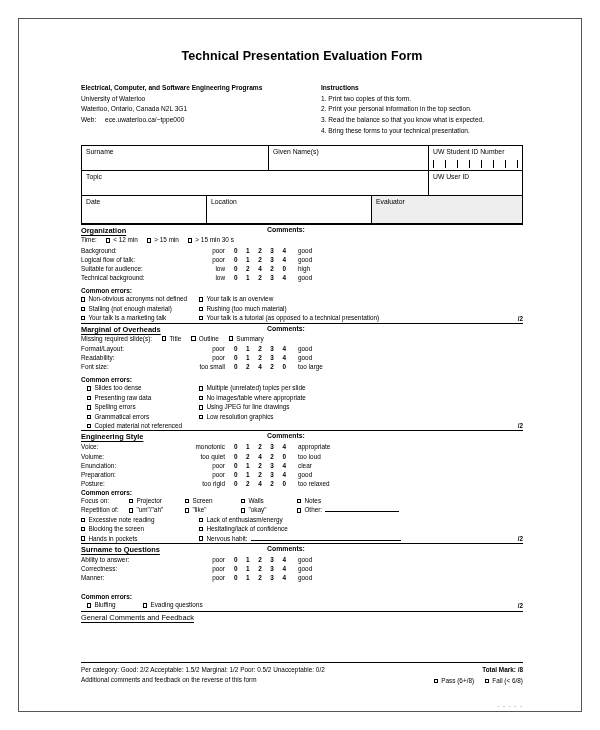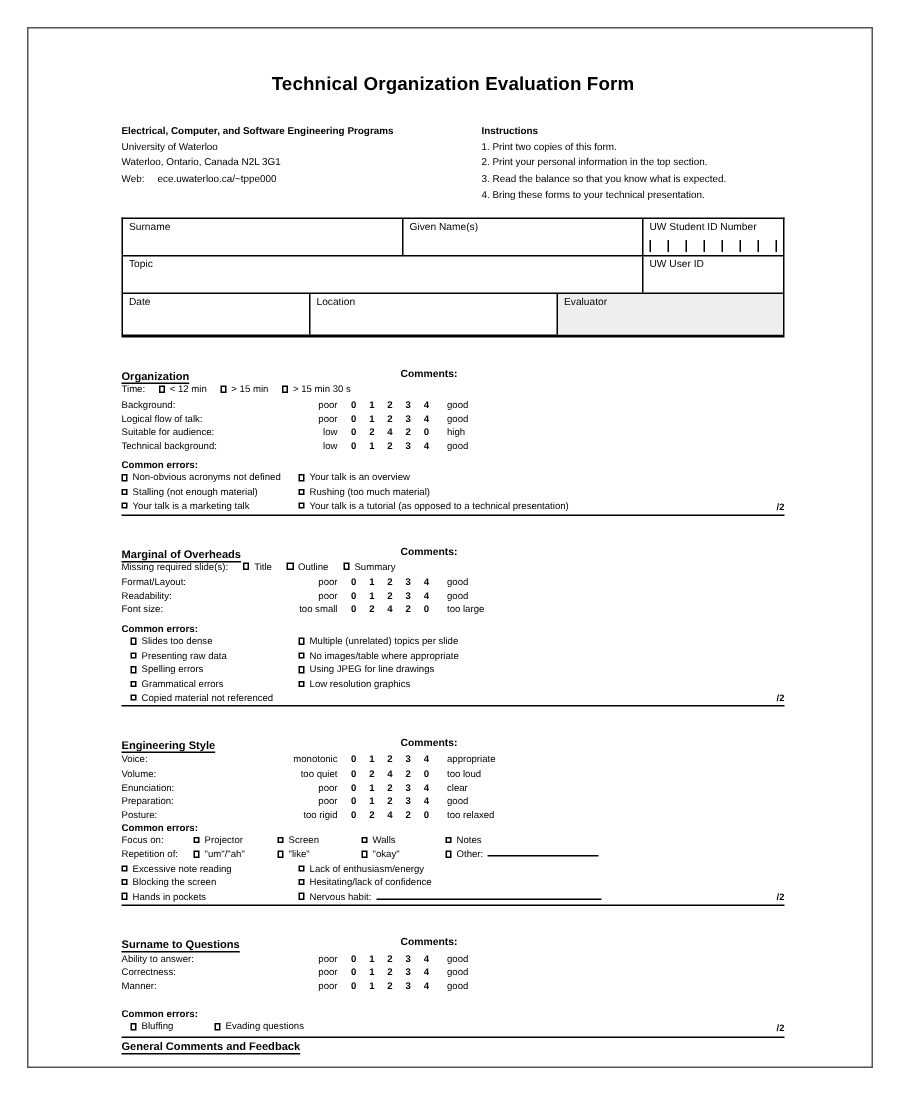--- a/index.html
+++ b/index.html
@@ -47,21 +47,21 @@
   .r2 .c2 { width:93px;  height:24px; }
   .r3 .c1 { width:125px; height:27px; }
   .r3 .c2 { width:165px; height:27px; }
   .r3 .c3 { width:150px; height:27px; background:#eeeeee; }
   .ticks { position:absolute; left:4px; bottom:2px; width:85px; height:9px; }
   .ticks i { position:absolute; bottom:0; width:1px; height:8px; background:#000; }
 
   
   .sec { position:relative; }
   .secbar { border-top:1.6px solid #000; }
-  .sechead { display:flex; align-items:flex-start; padding-top:1px;margin-top:20px; }
+  .sechead { display:flex; align-items:flex-start; padding-top:1px; }
   .sectitle {
     font-size:7.4px; font-weight:bold;
     text-decoration:underline; text-underline-offset:1.5px;
     width:186px;
   }
   .comments { font-size:6.9px; font-weight:bold; }
 
   .crit { font-size:6.4px; line-height:1.42; margin-top:1px; }
   .critrow { display:flex; white-space:nowrap; }
   .critrow .nm   { width:100px; }
@@ -82,39 +82,39 @@
   .cb { display:inline-block; width:4.4px; height:4.4px; border:0.9px solid #000; margin-right:3px; position:relative; top:0.3px; }
 
   .rule { border-bottom:0.9px solid #000; display:inline-block; }
   .rule.r-other  { width:74px; margin-left:3px; }
   .rule.r-nerv   { width:150px; margin-left:3px; }
 
   .slash2 { position:absolute; right:0; font-size:6.3px; font-weight:bold; }
 
   
   .gcbar { border-top:1.6px solid #000; margin-top:1px; }
-  .gctitle { font-size:7.4px; font-weight:bold; text-decoration:underline; text-underline-offset:1.5px; padding-top:1px; }
+  .gctitle { font-size:7.4px; font-weight:normal; text-decoration:underline; text-underline-offset:1.5px; padding-top:1px; }
   .gcspace { height:40px; }
 
   
   .footbar { border-top:1.6px solid #000; }
   .foot { display:flex; justify-content:space-between; font-size:6.4px; line-height:1.62; padding-top:2px; }
   .foot .fr { text-align:right; }
   .foot .fr .tm { font-weight:bold; }
   .foot .fr .pf { margin-top:1px; }
   .foot .fr .pf span.opt { margin-left:9px; }
   .signline { text-align:right; font-size:6px; color:#888; margin-top:17px; letter-spacing:1px; }
 </style>
 </head>
 <body>
 
 <div class="page">
 <div class="inner">
 
-  <div class="title">Technical Organization Evaluation Form</div>
+  <div class="title">Technical Presentation Evaluation Form</div>
 
   <div class="hdr">
     <div class="col-l">
       <div class="bold">Electrical, Computer, and Software Engineering Programs</div>
       <div>University of Waterloo</div>
       <div>Waterloo, Ontario, Canada N2L 3G1</div>
       <div class="web">
         <span class="lbl">Web:</span><span>ece.uwaterloo.ca/~tppe000</span>
       </div>
     </div>

